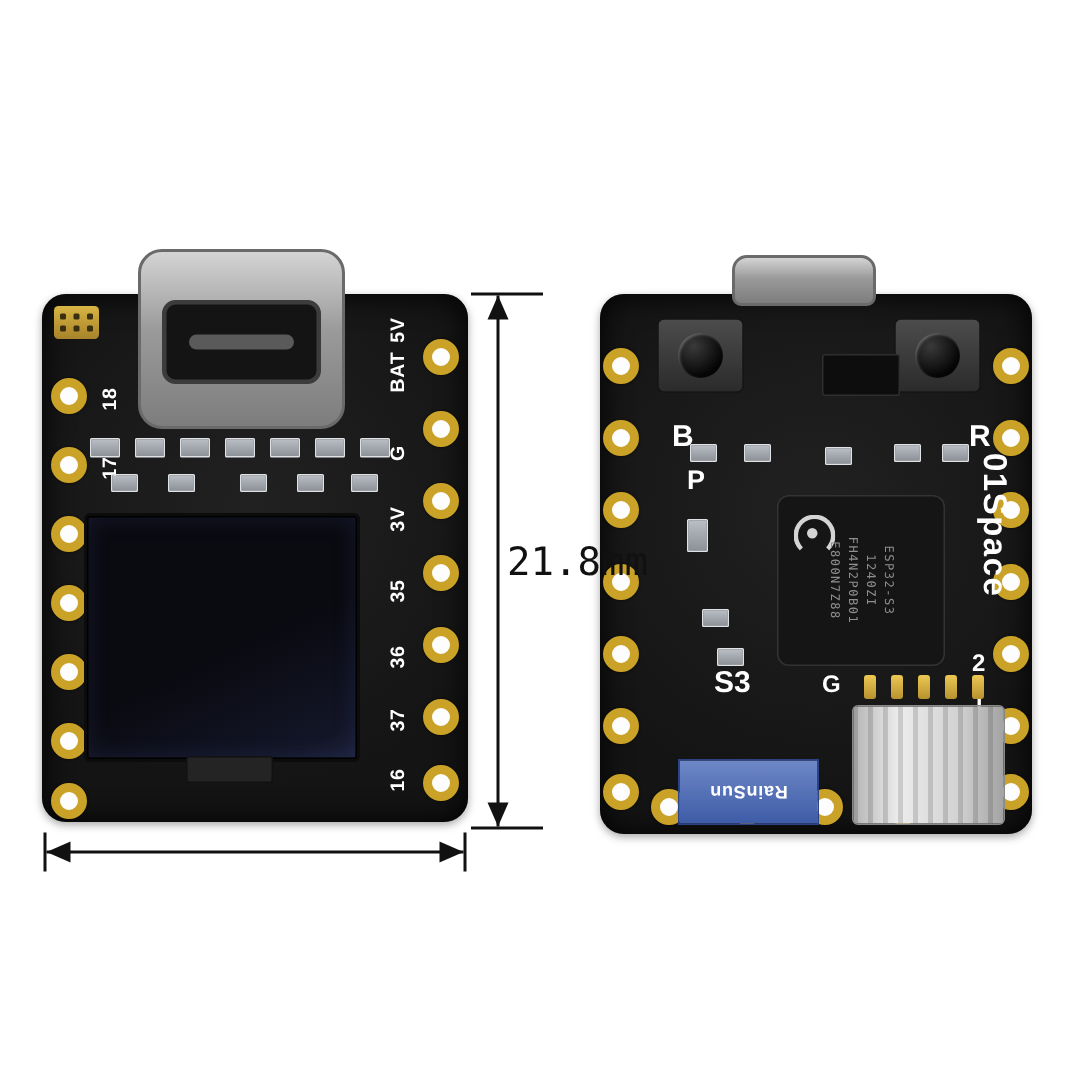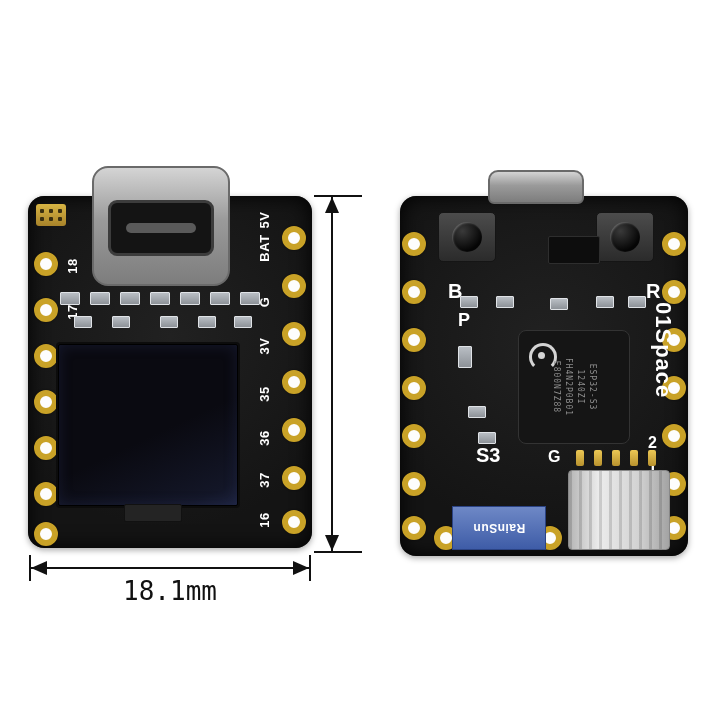--- a/index.html
+++ b/index.html
@@ -194,21 +194,21 @@
     <div class="antenna" style="left:52px;top:310px;width:92px;height:42px;">
       <span>RainSun</span>
     </div>
   </div>
 
   <div class="dim-line" style="left:314px;top:195px;width:48px;height:2px;"></div>
   <div class="dim-line" style="left:314px;top:551px;width:48px;height:2px;"></div>
   <div class="dim-line" style="left:331px;top:197px;width:2px;height:354px;"></div>
   <i class="arrow" style="left:325px;top:197px;border-left:7px solid transparent;border-right:7px solid transparent;border-bottom:16px solid #111;"></i>
   <i class="arrow" style="left:325px;top:535px;border-left:7px solid transparent;border-right:7px solid transparent;border-top:16px solid #111;"></i>
+  <span class="dim-label" style="left:338px;top:360px;">21.8mm</span>
 
   <div class="dim-line" style="left:29px;top:555px;width:2px;height:26px;"></div>
   <div class="dim-line" style="left:309px;top:555px;width:2px;height:26px;"></div>
   <div class="dim-line" style="left:31px;top:567px;width:278px;height:2px;"></div>
   <i class="arrow" style="left:31px;top:561px;border-top:7px solid transparent;border-bottom:7px solid transparent;border-right:16px solid #111;"></i>
   <i class="arrow" style="left:293px;top:561px;border-top:7px solid transparent;border-bottom:7px solid transparent;border-left:16px solid #111;"></i>
-  <span class="dim-label" style="left:100px;top:576px;width:140px;text-align:center;">18.1mm</span>
 
 </div>
 
 </body></html>

